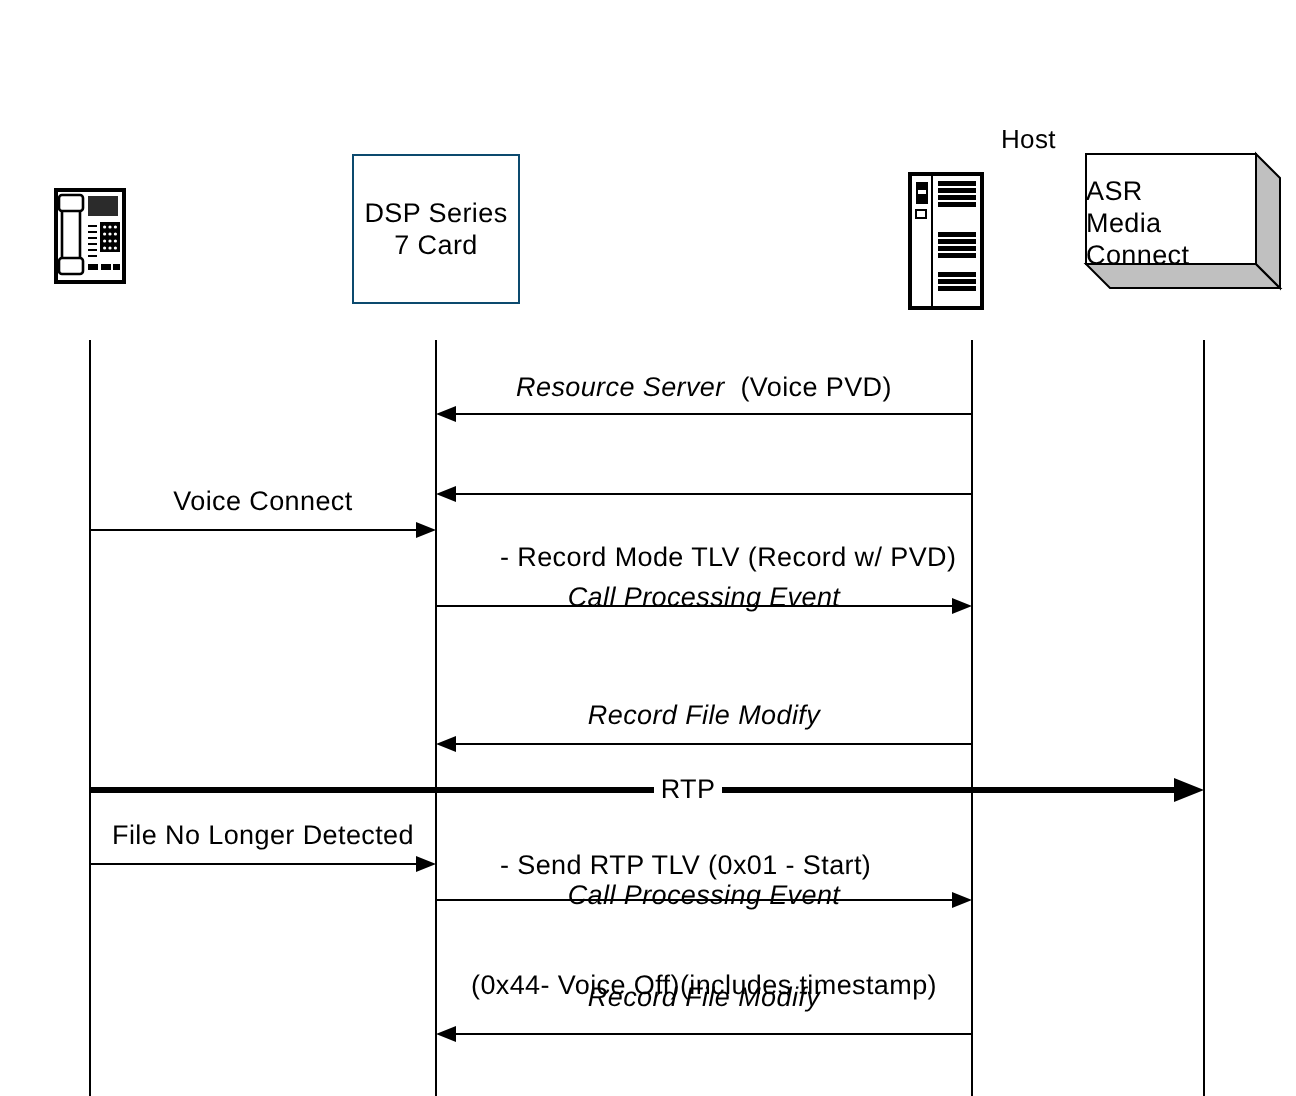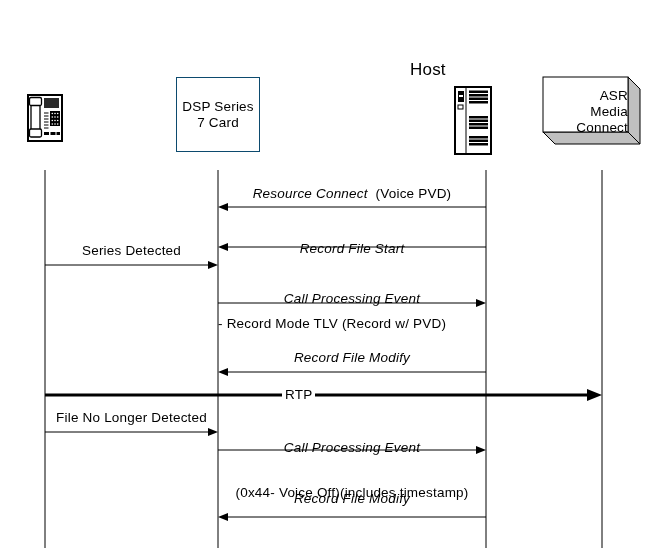--- a/index.html
+++ b/index.html
@@ -8,41 +8,41 @@
     font-family:"Liberation Sans",sans-serif;color:#000;overflow:hidden;
     letter-spacing:0.2px;
   }
   .canvas svg{position:absolute;left:0;top:0;}
   .msg{
     position:absolute;left:218px;width:268px;text-align:center;
     font-size:13.5px;line-height:15px;white-space:pre-wrap;
   }
   .title{font-style:italic;}
   .detail{font-style:normal;}
-  .bullets{text-align:left;}
+  .bullets{text-align:left;margin-left:32px;}
   .side-label{
     position:absolute;left:45px;width:173px;text-align:center;
     font-size:13.5px;line-height:15px;
   }
   .dsp-box{
     position:absolute;left:176px;top:77px;width:82px;height:73px;
     border:1px solid #0c4a6e;background:#fff;
     display:flex;flex-direction:column;align-items:center;justify-content:center;
     font-size:13.5px;line-height:16px;text-align:center;
   }
   .host-label{
-    position:absolute;left:410px;top:62px;width:80px;text-align:left;
-    font-size:17px;line-height:15px;
+    position:absolute;left:448px;top:62px;width:80px;text-align:right;
+    font-size:13px;line-height:15px;
   }
   .asr-text{
-    position:absolute;left:511px;top:88px;width:85px;text-align:right;
-    font-size:13.5px;line-height:16px;padding-left:32px;
+    position:absolute;left:543px;top:88px;width:85px;text-align:left;
+    font-size:13.5px;line-height:16px;
   }
   .rtp-label{
-    position:absolute;left:282px;top:388px;width:124px;
+    position:absolute;left:282px;top:388px;width:124px;text-align:center;
     font-size:13.5px;line-height:14px;
   }
   .rtp-label span{background:#ffffff;padding:0 3px;}
 </style>
 </head>
 <body>
 
 <div class="canvas">
 
   <svg width="648" height="548" viewBox="0 0 648 548">
@@ -162,38 +162,38 @@
     <div>7 Card</div>
   </div>
 
   <div class="host-label">Host</div>
 
   <div class="asr-text">
     <div>ASR</div>
     <div>Media Connect</div>
   </div>
 
-  <div class="msg" style="top:186px"><span class="title">Resource Connect</span><span class="detail">  (Voice PVD)</span></div>
+  <div class="msg" style="top:186px"><span class="title">Resource Server</span><span class="detail">  (Voice PVD)</span></div>
 
   <div class="msg" style="top:211px">
-    <div class="title">Record File Start</div>
     <div class="bullets">
       <div>- Record Mode TLV (Record w/ PVD)</div>
     </div>
   </div>
 
-  <div class="side-label" style="top:243px">Series Detected</div>
+  <div class="side-label" style="top:243px">Voice Connect</div>
 
   <div class="msg" style="top:261px">
     <div class="title">Call Processing Event</div>
   </div>
 
   <div class="msg" style="top:320px">
     <div class="title">Record File Modify</div>
     <div class="bullets">
+      <div>- Send RTP TLV (0x01 - Start)</div>
     </div>
   </div>
 
   <div class="rtp-label"><span>RTP</span></div>
 
   <div class="side-label" style="top:410px">File No Longer Detected</div>
 
   <div class="msg" style="top:410px">
     <div class="title">Call Processing Event</div>
     <div class="detail">(0x44- Voice Off)(includes timestamp)</div>

